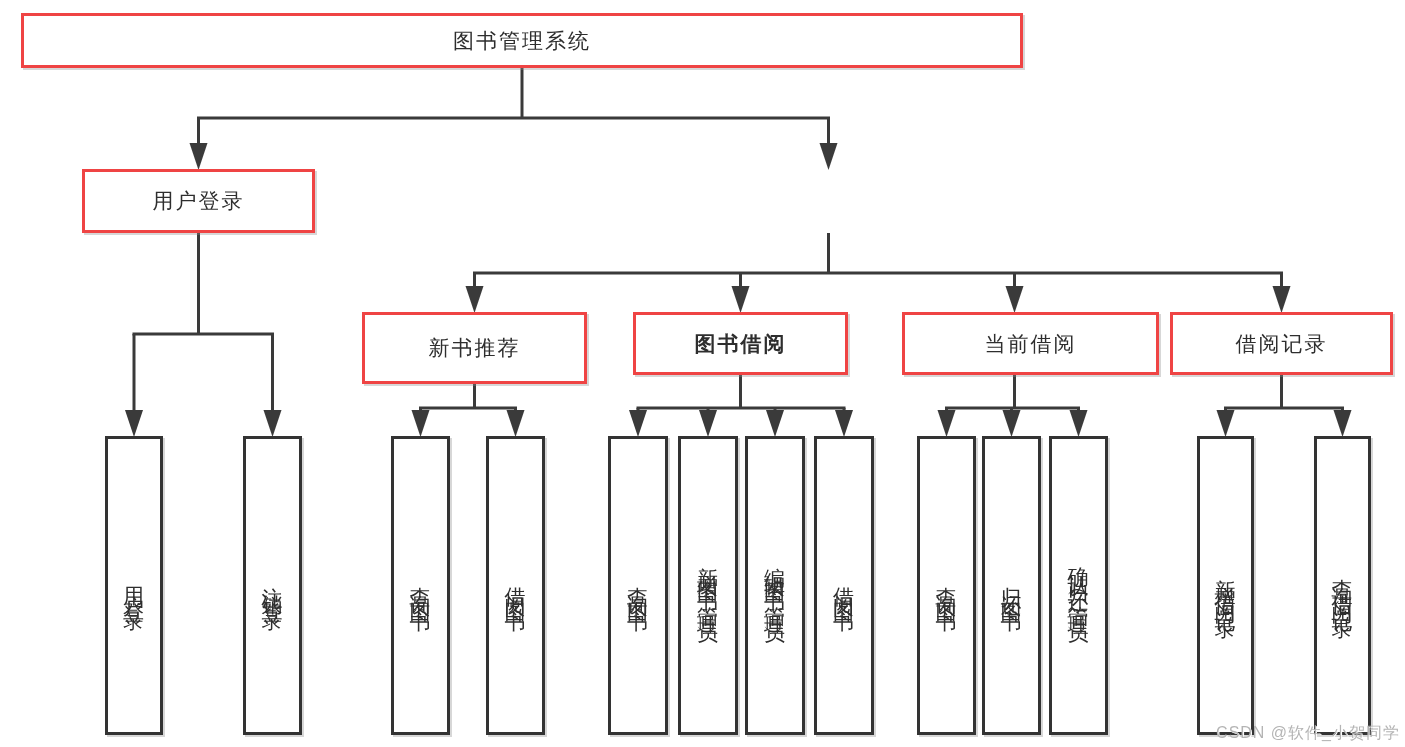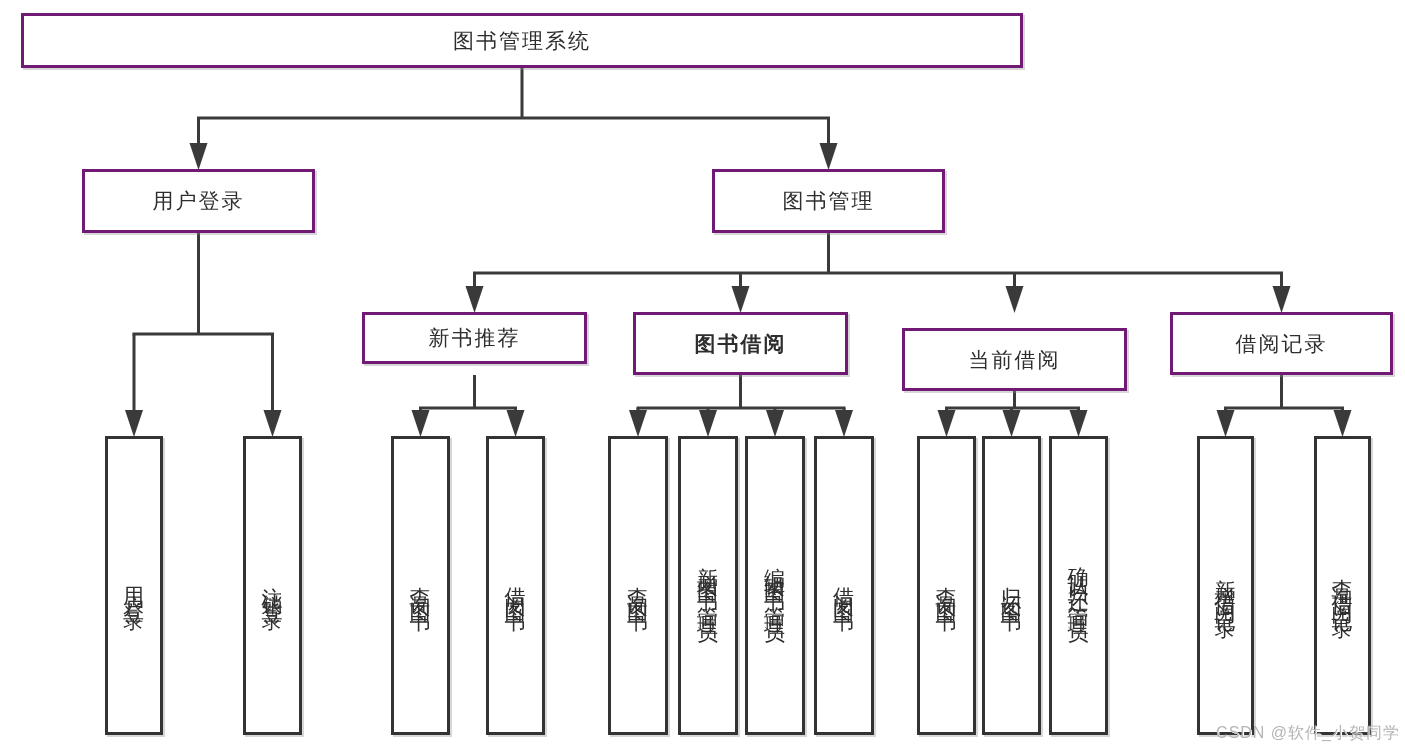--- a/index.html
+++ b/index.html
@@ -9,21 +9,21 @@
     position: relative;
     width: 1405px;
     height: 747px;
     background: #ffffff;
     overflow: hidden;
   }
   svg.connectors { position: absolute; left: 0; top: 0; pointer-events: none; }
   .node {
     position: absolute;
     background: #ffffff;
-    border: 3px solid #701a75;
+    border: 3px solid #ef4444;
     display: flex;
     align-items: center;
     justify-content: center;
     font-size: 21px;
     letter-spacing: 2px;
     color: #2e2e2e;
     box-shadow: 2px 2px 0 rgba(140,140,140,0.35);
     white-space: nowrap;
   }
   .leaf {
@@ -116,31 +116,28 @@
       <polygon points="1333.5,410 1351.5,410 1342.5,437" fill="#3a3a3a"></polygon>
     </svg>
 
   <div class="node" style="left:21px; top:13px; width:1002px; height:55px;">
     <span>图书管理系统</span>
   </div>
 
   <div class="node" style="left:82px; top:169px; width:233px; height:64px;">
     <span>用户登录</span>
   </div>
-  <div class="node" style="left:712px; top:169px; width:233px; height:64px;">
-    <span>图书管理</span>
-  </div>
 
-  <div class="node" style="left:362px; top:312px; width:225px; height:52px;">
+  <div class="node" style="left:362px; top:312px; width:225px; height:72px;">
     <span>新书推荐</span>
   </div>
   <div class="node" style="left:633px; top:312px; width:215px; height:63px;font-weight:bold;">
     <span>图书借阅</span>
   </div>
-  <div class="node" style="left:902px; top:328px; width:225px; height:63px;">
+  <div class="node" style="left:902px; top:312px; width:257px; height:63px;">
     <span>当前借阅</span>
   </div>
   <div class="node" style="left:1170px; top:312px; width:223px; height:63px;">
     <span>借阅记录</span>
   </div>
 
   <div class="leaf" style="left:105px; width:58px;">
     <span>用户登录</span>
   </div>
   <div class="leaf" style="left:243px; width:59px;">

